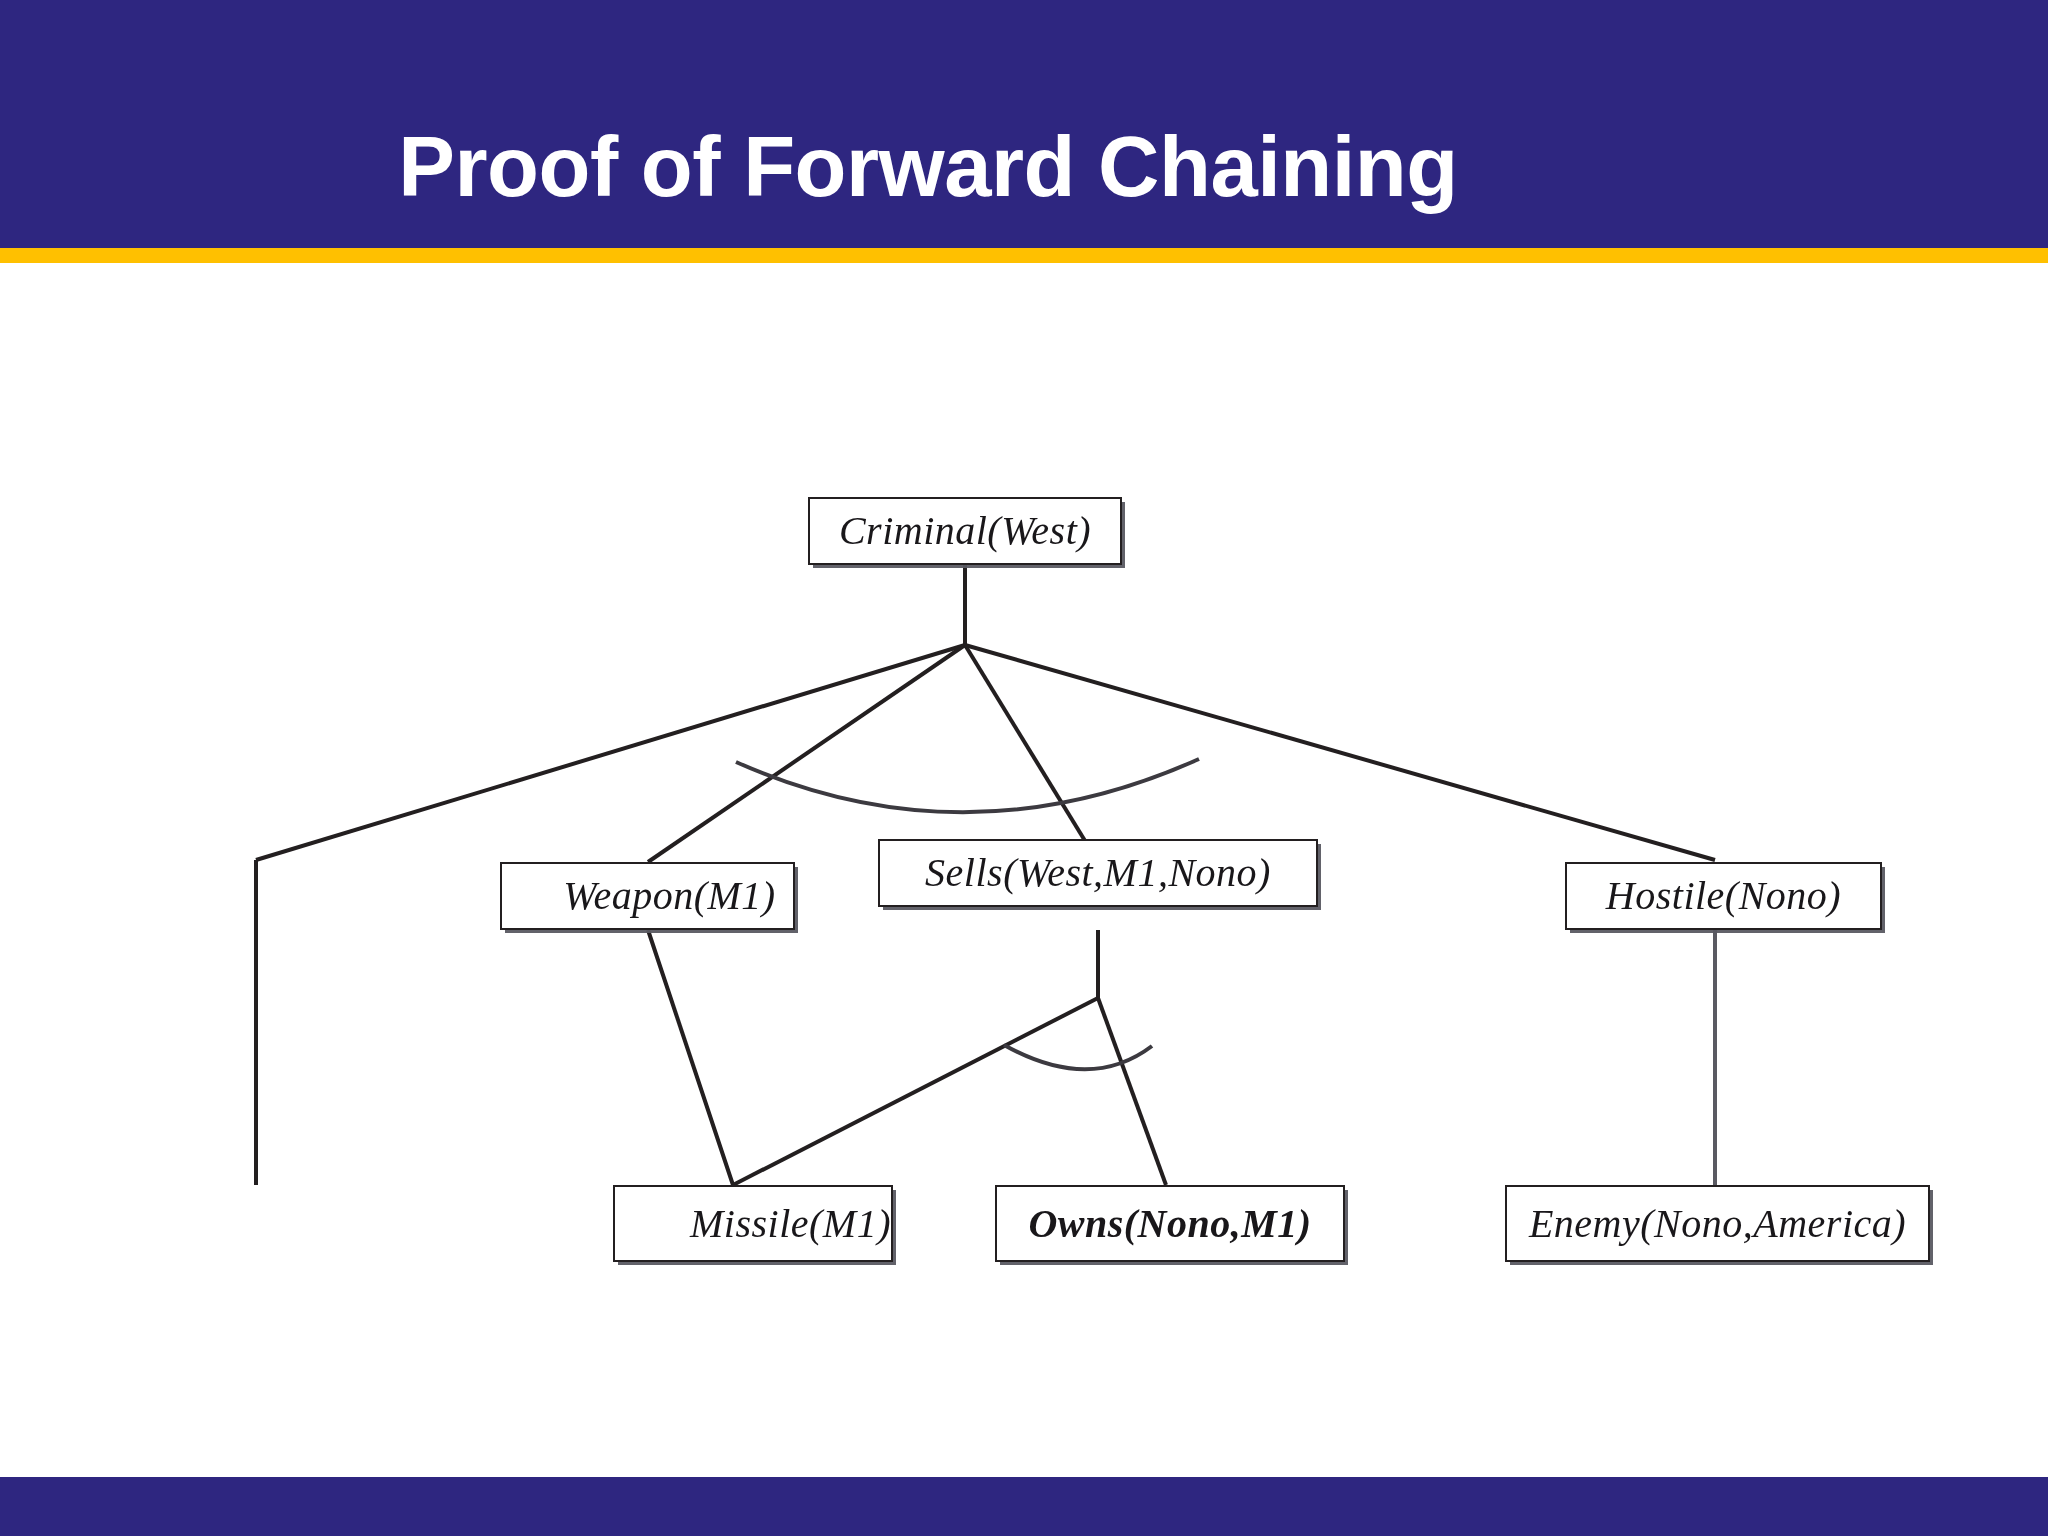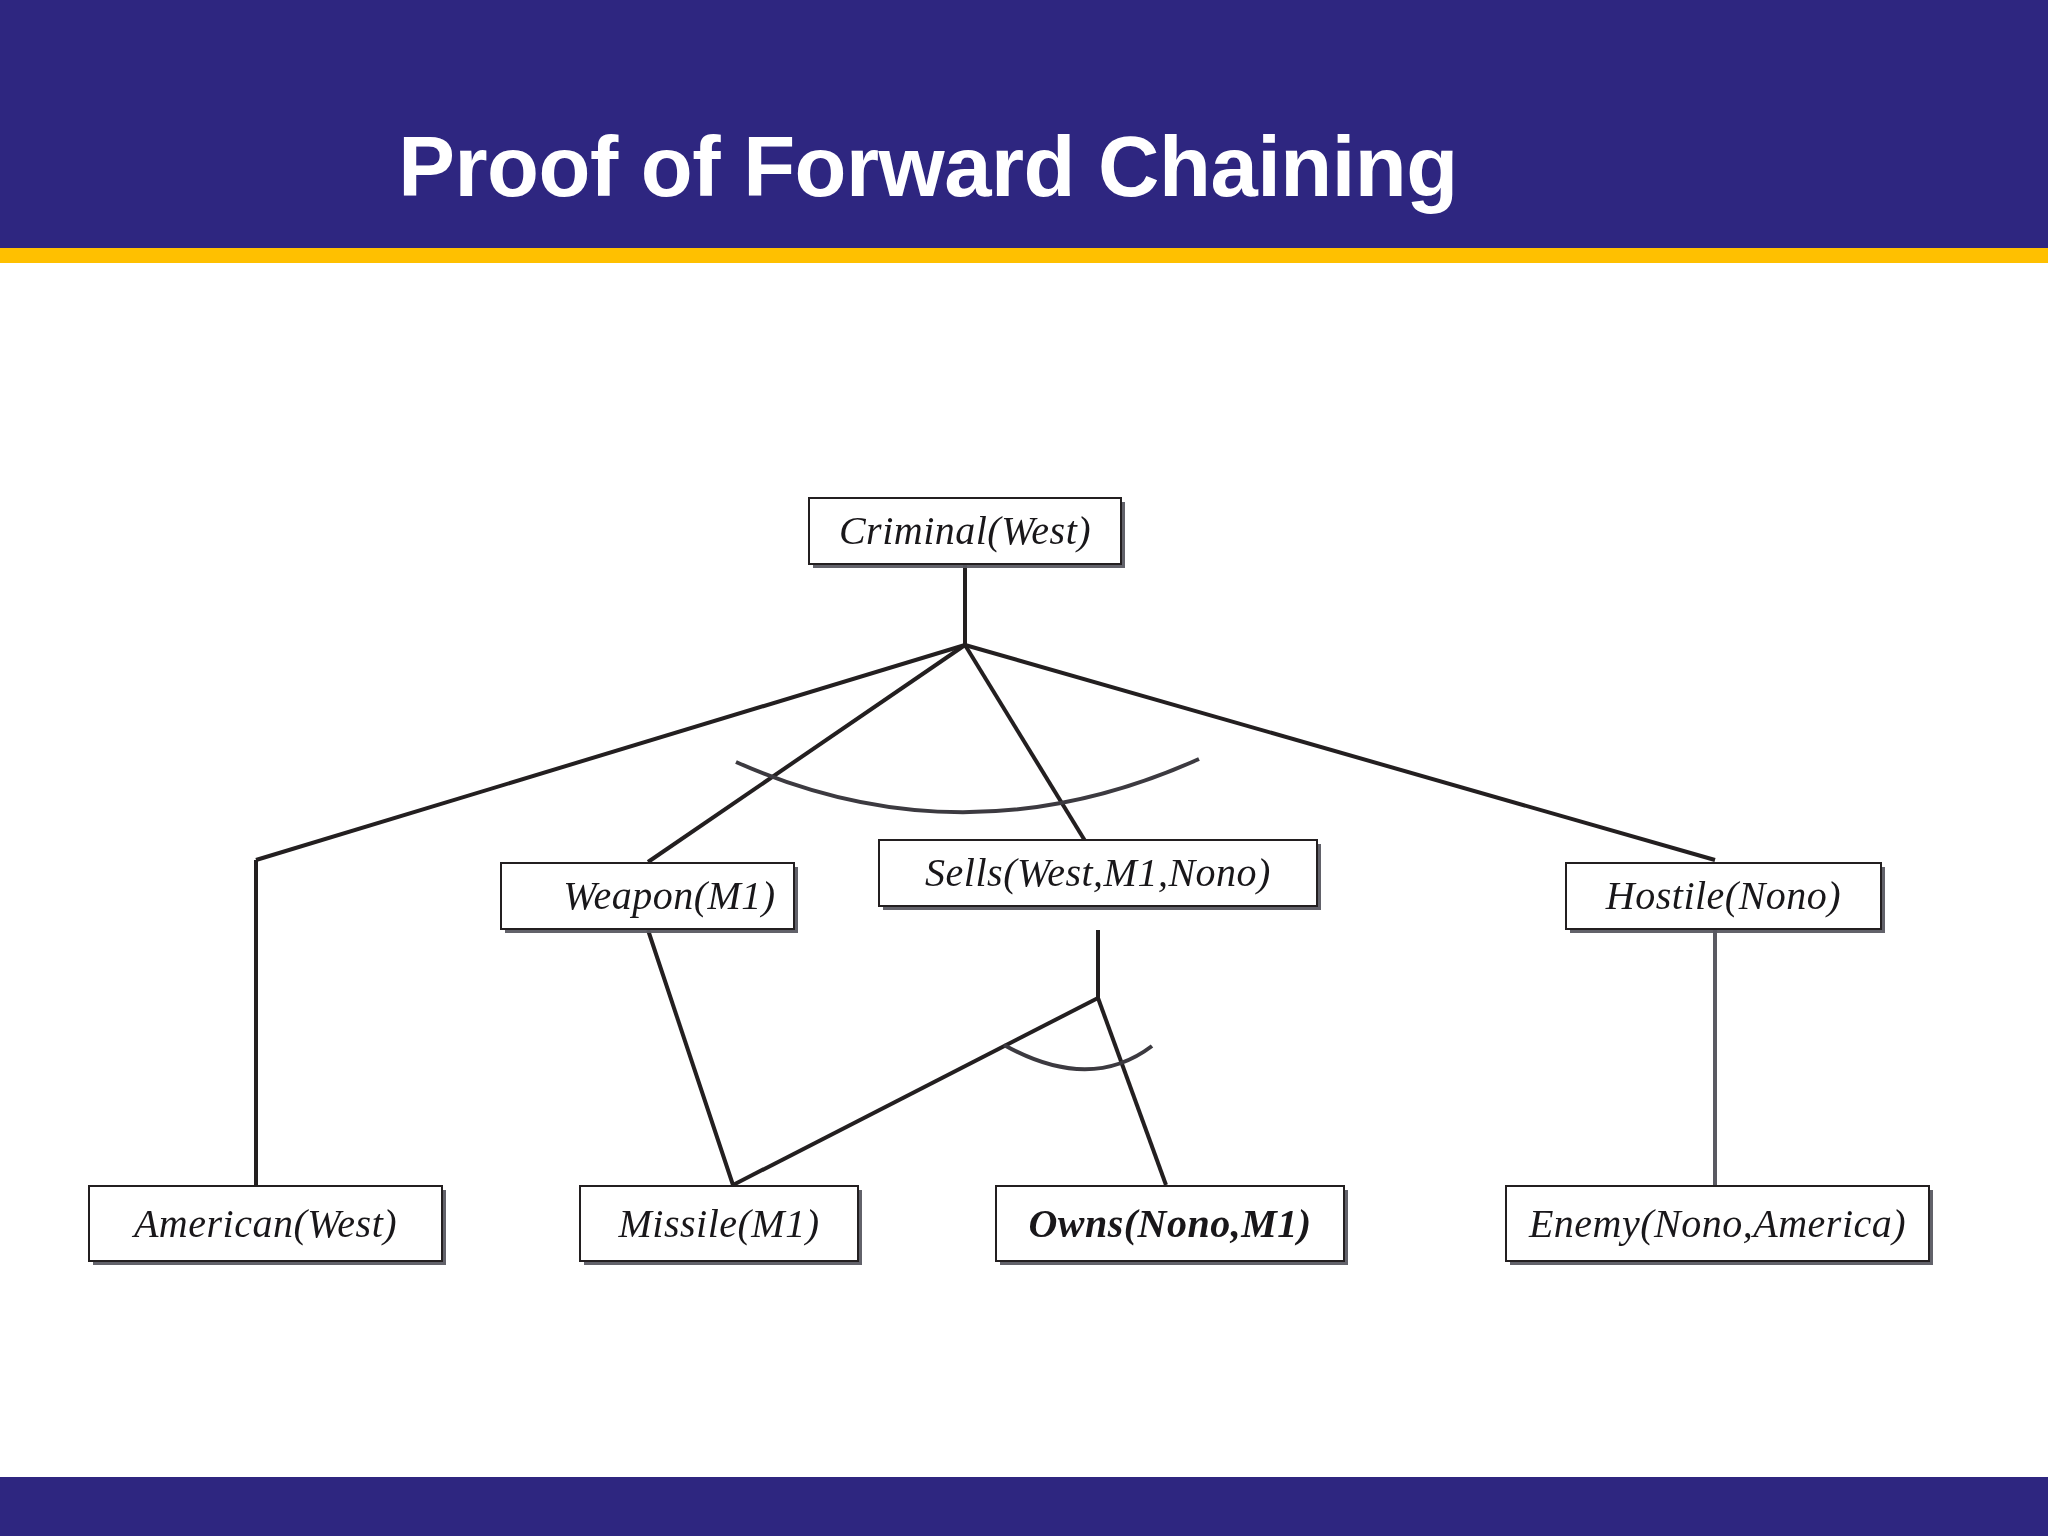--- a/index.html
+++ b/index.html
@@ -135,25 +135,22 @@
     </div>
 
     <div class="node-box" style="left:878px;  top:576px; width:440px; height:68px;">
       <span class="node-label">Sells(West,M1,Nono)</span>
     </div>
 
     <div class="node-box" style="left:1565px; top:599px; width:317px; height:68px;">
       <span class="node-label">Hostile(Nono)</span>
     </div>
 
-    <div class="node-box" style="left:88px;   top:922px; width:355px; height:77px;">
-      <span class="node-label">American(West)</span>
-    </div>
 
-    <div class="node-box" style="left:579px;  top:922px; width:280px; height:77px;">
+    <div class="node-box" style="left:613px;  top:922px; width:280px; height:77px;justify-content:flex-end;">
       <span class="node-label">Missile(M1)</span>
     </div>
 
     <div class="node-box" style="left:995px;  top:922px; width:350px; height:77px;font-weight:bold;">
       <span class="node-label">Owns(Nono,M1)</span>
     </div>
 
     <div class="node-box" style="left:1505px; top:922px; width:425px; height:77px;">
       <span class="node-label">Enemy(Nono,America)</span>
     </div>

